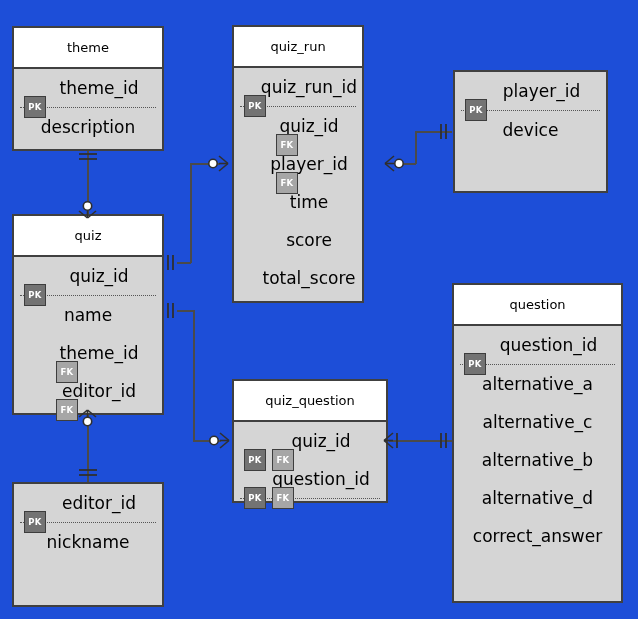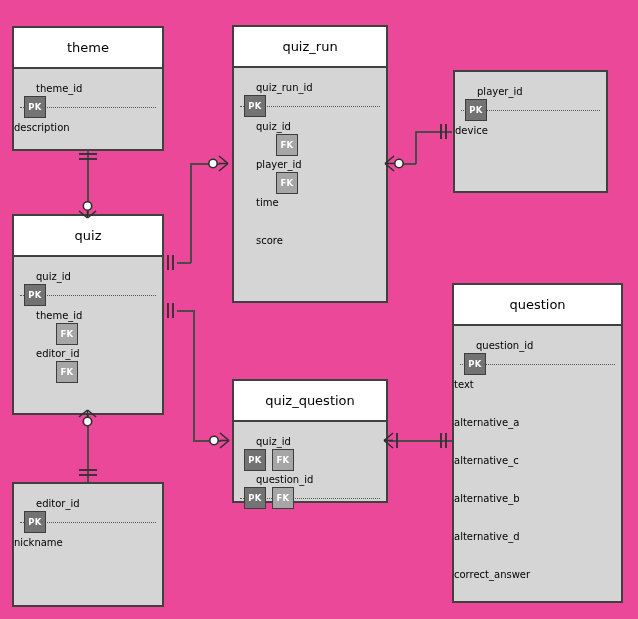--- a/index.html
+++ b/index.html
@@ -4,21 +4,21 @@
 <style>
   html, body {
     margin: 0;
     padding: 0;
     background: #ffffff;
   }
   #canvas {
     position: relative;
     width: 638px;
     height: 619px;
-    background: #ec4899;
+    background: #1d4ed8;
     font-family: "DejaVu Sans", "Liberation Sans", sans-serif;
     overflow: hidden;
   }
 
   
   .entity {
     position: absolute;
     box-sizing: border-box;
     border: 2px solid #404040;
     background: #d5d5d5;
@@ -39,26 +39,26 @@
     padding: 0;
   }
   .attr {
     position: relative;
     box-sizing: border-box;
     height: 38px;
     display: flex;
     align-items: center;
   }
   .attr-label {
-    font-size: 10px;
+    font-size: 17px;
     color: #000000;
     position: absolute;
     left: 0;
     right: 0;
-    text-align: left;
+    text-align: center;
     pointer-events: none;
   }
   .attr-label.indent {
     left: 22px;
   }
   .badges {
     display: flex;
     align-items: flex-start;
     gap: 6px;
     padding-left: 10px;
@@ -210,21 +210,21 @@
         </div>
         <div class="attr-label indent">theme_id</div>
       </div>
       <div class="sep"></div>
       <div class="attr">
         <div class="attr-label">description</div>
       </div>
     </div>
   </div>
 
-  <div class="entity" style="left:232px; top:25px; width:156px; height:278px;">
+  <div class="entity" style="left:232px; top:25px; width:132px; height:278px;">
     <div class="entity-title">quiz_run</div>
     <div class="entity-body">
       <div class="attr">
         <div class="badges">
           <div class="badge pk">PK</div>
         </div>
         <div class="attr-label indent">quiz_run_id</div>
       </div>
       <div class="sep"></div>
       <div class="attr">
@@ -237,20 +237,23 @@
         <div class="badges fk-only">
           <div class="badge fk">FK</div>
         </div>
         <div class="attr-label indent">player_id</div>
       </div>
       <div class="attr">
         <div class="attr-label indent">time</div>
       </div>
       <div class="attr">
         <div class="attr-label indent">score</div>
+      </div>
+      <div class="attr">
+        <div class="attr-label indent">total_score</div>
       </div>
     </div>
   </div>
 
   <div class="entity" style="left:453px; top:70px; width:155px; height:123px;">
     <div class="entity-body">
       <div class="attr">
         <div class="badges">
           <div class="badge pk">PK</div>
         </div>
@@ -267,20 +270,23 @@
     <div class="entity-title">quiz</div>
     <div class="entity-body">
       <div class="attr">
         <div class="badges">
           <div class="badge pk">PK</div>
         </div>
         <div class="attr-label indent">quiz_id</div>
       </div>
       <div class="sep"></div>
       <div class="attr">
+        <div class="attr-label">name</div>
+      </div>
+      <div class="attr">
         <div class="badges fk-only">
           <div class="badge fk">FK</div>
         </div>
         <div class="attr-label indent">theme_id</div>
       </div>
       <div class="attr">
         <div class="badges fk-only">
           <div class="badge fk">FK</div>
         </div>
         <div class="attr-label indent">editor_id</div>
@@ -292,23 +298,20 @@
     <div class="entity-title">question</div>
     <div class="entity-body">
       <div class="attr">
         <div class="badges">
           <div class="badge pk">PK</div>
         </div>
         <div class="attr-label indent">question_id</div>
       </div>
       <div class="sep"></div>
       <div class="attr">
-        <div class="attr-label">text</div>
-      </div>
-      <div class="attr">
         <div class="attr-label">alternative_a</div>
       </div>
       <div class="attr">
         <div class="attr-label">alternative_c</div>
       </div>
       <div class="attr">
         <div class="attr-label">alternative_b</div>
       </div>
       <div class="attr">
         <div class="attr-label">alternative_d</div>

